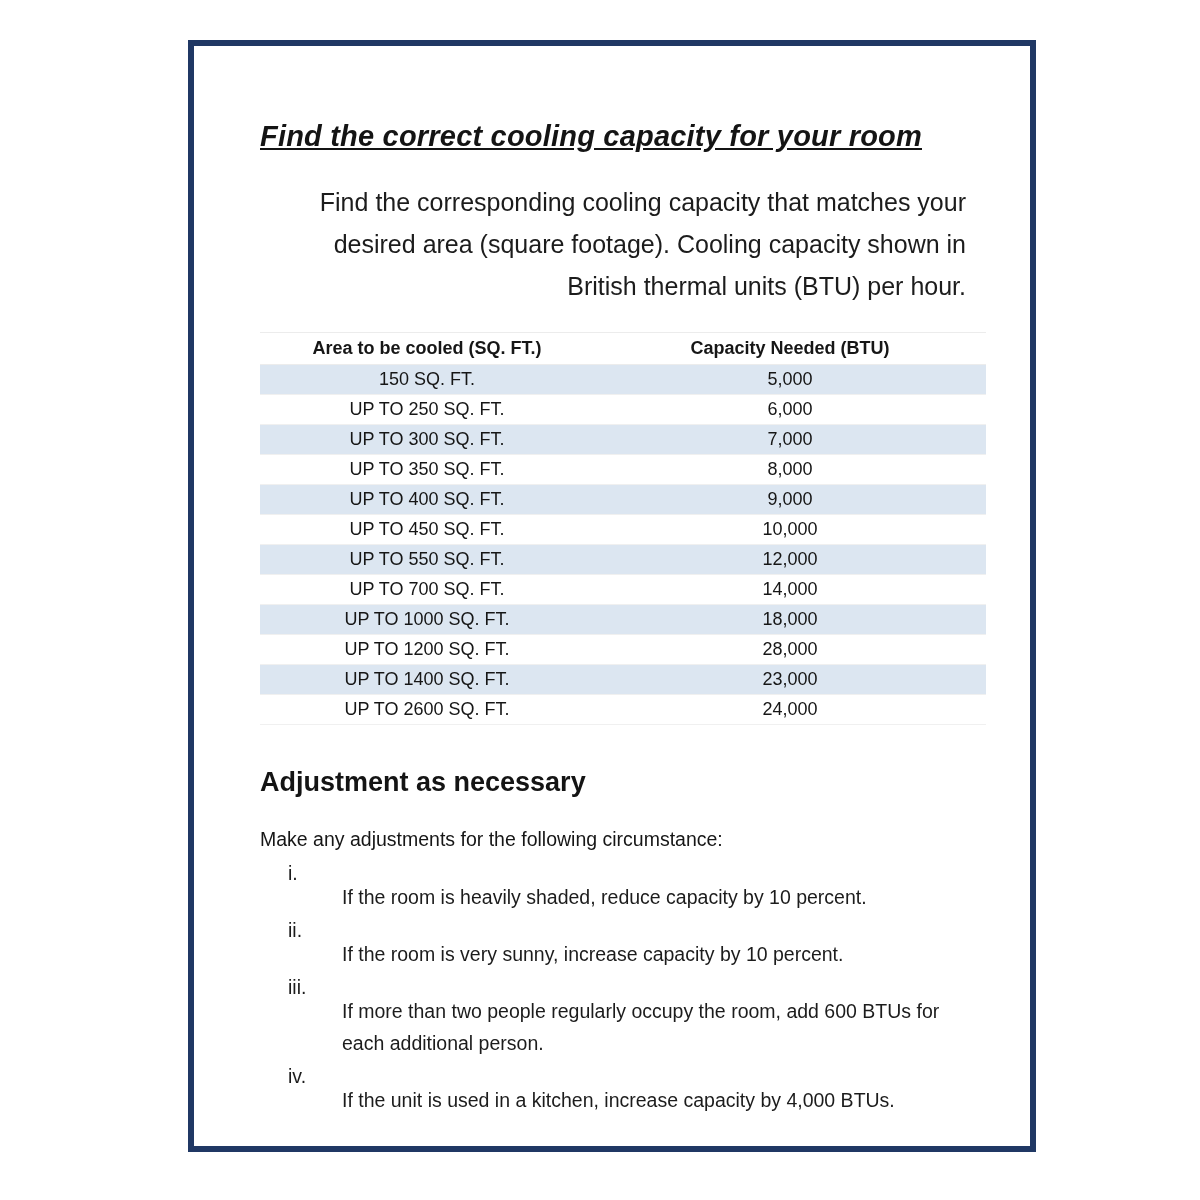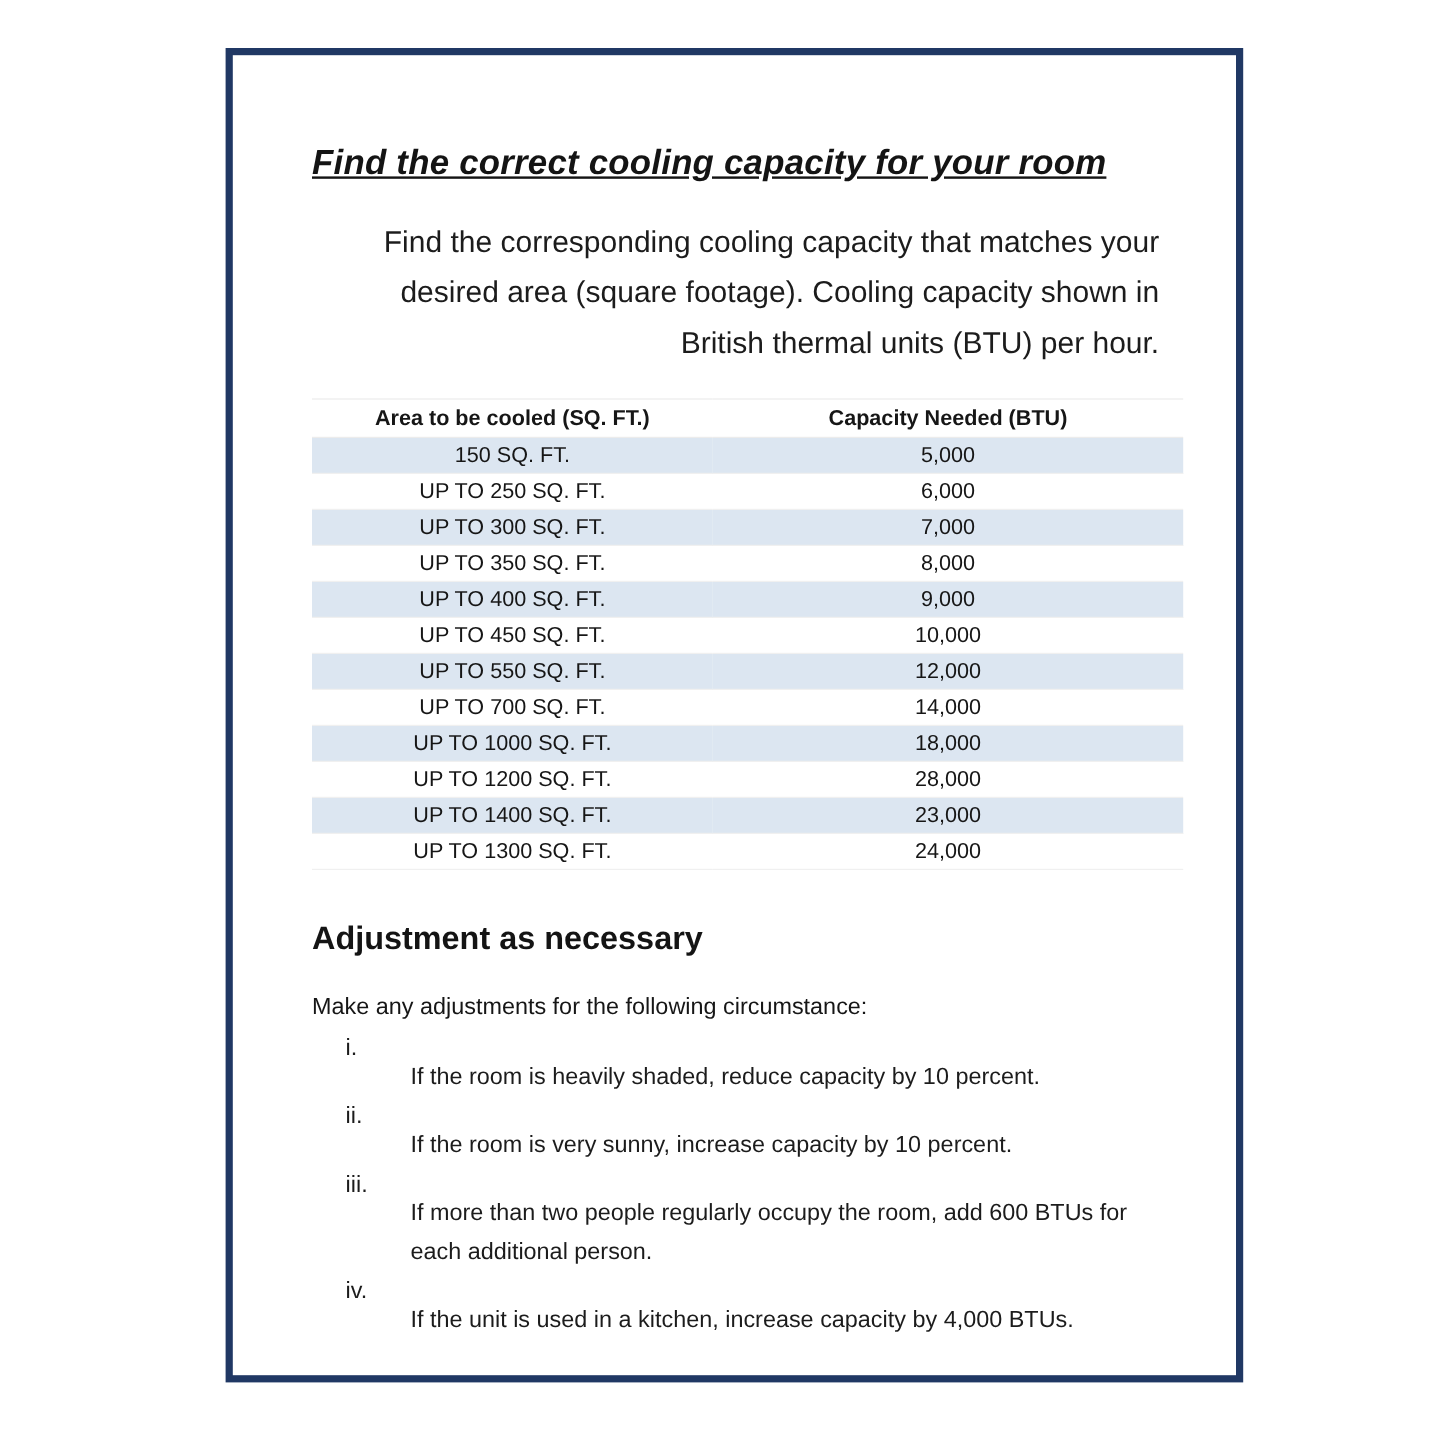--- a/index.html
+++ b/index.html
@@ -155,21 +155,21 @@
           </tr>
           <tr>
             <td>UP TO 1200 SQ. FT.</td>
             <td>28,000</td>
           </tr>
           <tr class="striped">
             <td>UP TO 1400 SQ. FT.</td>
             <td>23,000</td>
           </tr>
           <tr>
-            <td>UP TO 1300 SQ. FT.</td>
+            <td>UP TO 2600 SQ. FT.</td>
             <td>24,000</td>
           </tr>
         </tbody>
     </table>
 
     <h2 class="adj-heading">Adjustment as necessary</h2>
 
     <div class="adj-lead">Make any adjustments for the following circumstance:</div>
 
     <div class="adj-list">

